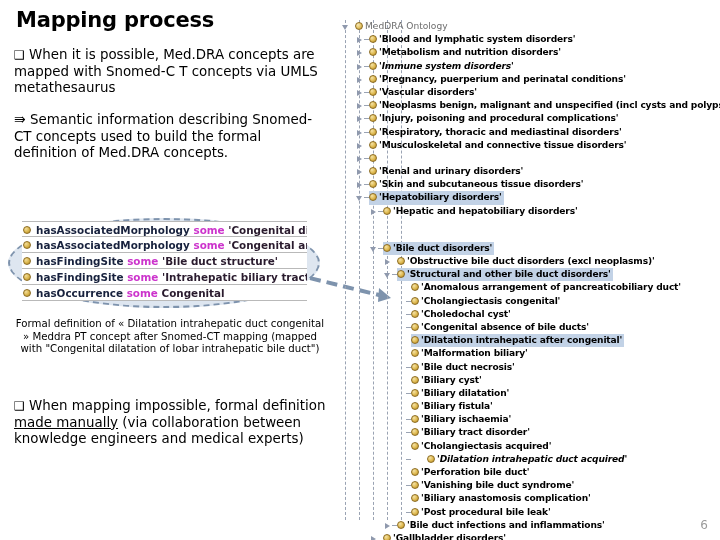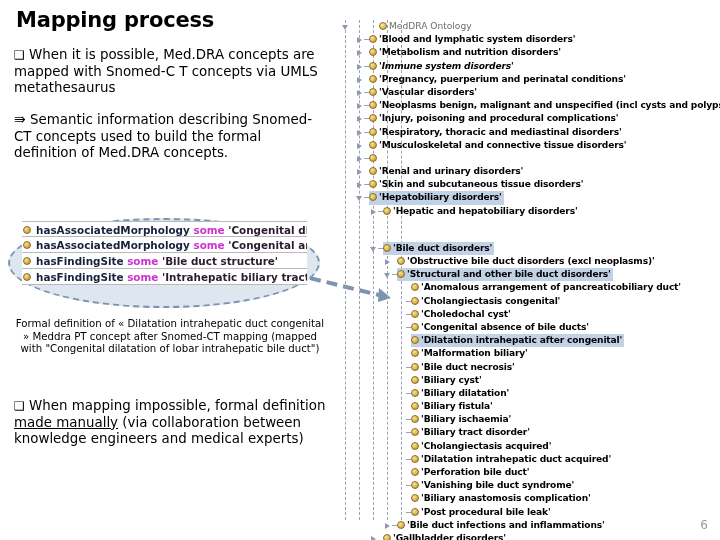--- a/index.html
+++ b/index.html
@@ -148,20 +148,26 @@
       <span class="prop">hasFindingSite</span>
       <span class="qual">some</span>
       <span class="cls">'Bile duct structure'</span>
     </div>
     <div class="def-row">
       <span class="def-dot"></span>
       <span class="prop">hasFindingSite</span>
       <span class="qual">some</span>
       <span class="cls">'Intrahepatic biliary tract structure'</span>
     </div>
+    <div class="def-row">
+      <span class="def-dot"></span>
+      <span class="prop">hasOccurrence</span>
+      <span class="qual">some</span>
+      <span class="cls">Congenital</span>
+    </div>
   </div>
 
   <div id="defcaption">Formal definition of « Dilatation intrahepatic duct congenital » Meddra PT concept after Snomed-CT mapping (mapped with "Congenital dilatation of lobar intrahepatic bile duct")</div>
 
   <div class="body-para" id="para3" style="top:398px;">
     <span class="bullet-sq">❑</span>
     <span>When mapping impossible, formal definition </span><span style="text-decoration:underline">made manually</span><span> (via collaboration between knowledge engineers and medical experts)</span>
   </div>
 
   <div id="tree">
@@ -170,21 +176,21 @@
         <span class="vline" style="left: 19px; height: 500px;"></span>
         <span class="vline" style="left: 33px; height: 500px;"></span>
         <span class="vline" style="left: 47px; height: 500px;"></span>
         <span class="vline" style="left: 61px; height: 500px;"></span>
       </div>
     <div id="rows">
         <div class="row" style="height: 13.2px;">
           <span class="tw open" style="left: 2px;">
             <i></i>
           </span>
-          <span class="rowinner" style="left: 15px; margin-left: 24px;"><span class="node-dot root"></span><span class="lbl root">MedDRA Ontology</span></span>
+          <span class="rowinner" style="left: 15px;"><span class="node-dot root"></span><span class="lbl root">MedDRA Ontology</span></span>
         </div>
         <div class="row" style="height: 13.2px;">
           <span class="tw closed" style="left: 16px;">
             <i></i>
           </span>
           <span class="dash" style="left: 24px;"></span>
           <span class="rowinner" style="left: 29px;"><span class="node-dot"></span><span class="lbl">'Blood and lymphatic system disorders'</span></span>
         </div>
         <div class="row" style="height: 13.2px;">
           <span class="tw closed" style="left: 16px;">
@@ -334,21 +340,21 @@
         </div>
         <div class="row" style="height: 13.2px;">
           <span class="dash" style="left: 66px;"></span>
           <span class="rowinner" style="left: 71px;"><span class="node-dot"></span><span class="lbl">'Biliary tract disorder'</span></span>
         </div>
         <div class="row" style="height: 13.2px;">
           <span class="rowinner" style="left: 71px;"><span class="node-dot"></span><span class="lbl">'Cholangiectasis acquired'</span></span>
         </div>
         <div class="row" style="height: 13.2px;">
           <span class="dash" style="left: 66px;"></span>
-          <span class="rowinner" style="left: 71px;"><span class="node-dot"></span><span class="lbl">'Dilatation intrahepatic duct acquired'</span></span>
+          <span class="rowinner" style="left: 87px; font-style: italic;"><span class="node-dot"></span><span class="lbl">'Dilatation intrahepatic duct acquired'</span></span>
         </div>
         <div class="row" style="height: 13.2px;">
           <span class="rowinner" style="left: 71px;"><span class="node-dot"></span><span class="lbl">'Perforation bile duct'</span></span>
         </div>
         <div class="row" style="height: 13.2px;">
           <span class="dash" style="left: 66px;"></span>
           <span class="rowinner" style="left: 71px;"><span class="node-dot"></span><span class="lbl">'Vanishing bile duct syndrome'</span></span>
         </div>
         <div class="row" style="height: 13.2px;">
           <span class="rowinner" style="left: 71px;"><span class="node-dot"></span><span class="lbl">'Biliary anastomosis complication'</span></span>

